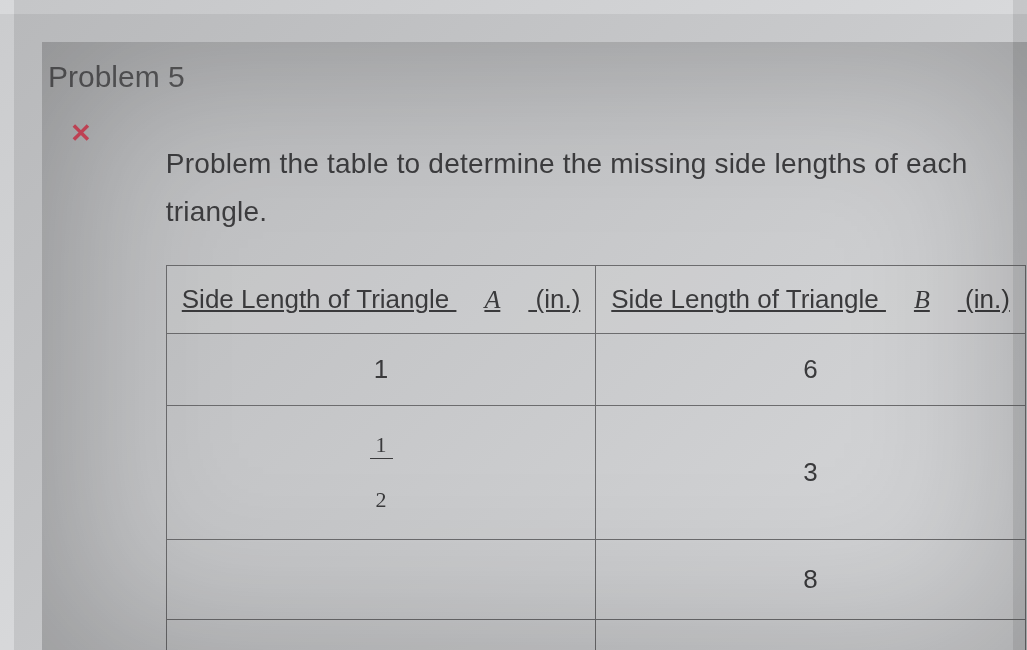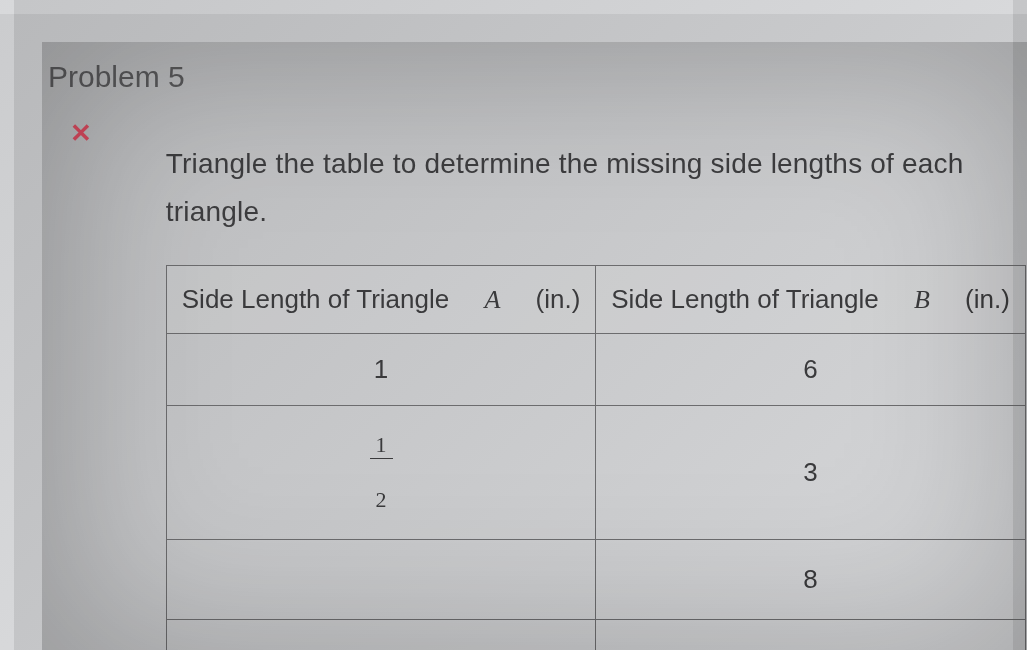--- a/index.html
+++ b/index.html
@@ -58,20 +58,21 @@
       text-align: center;
       vertical-align: middle;
       font-size: 26px;
       color: #3a3a3c;
       padding: 0;
     }
     th {
       font-weight: 400;
       height: 68px;
       background: rgba(220,221,223,0.15);
+      text-decoration: underline;
     }
     td {
       height: 72px;
     }
     .row-mid td { height: 86px; }
     .row-last td { height: 80px; }
     .frac {
       display: inline-flex;
       flex-direction: column;
       align-items: center;
@@ -98,21 +99,21 @@
 <body>
 
 <div class="problem-title">Problem 5</div>
 
 <div class="content-row">
   <div class="x-mark">✕</div>
 
   <div class="body-content">
 
 
-    <p class="paragraph">Triangle the table to determine the missing side lengths of each triangle.</p>
+    <p class="paragraph">Problem the table to determine the missing side lengths of each triangle.</p>
 
     <div class="table-wrap">
       <table>
         <thead>
           <tr>
             <th>
               <span>Side Length of Triangle </span><span class="ital">A</span><span> (in.)</span>
             </th>
             <th>
               <span>Side Length of Triangle </span><span class="ital">B</span><span> (in.)</span>

